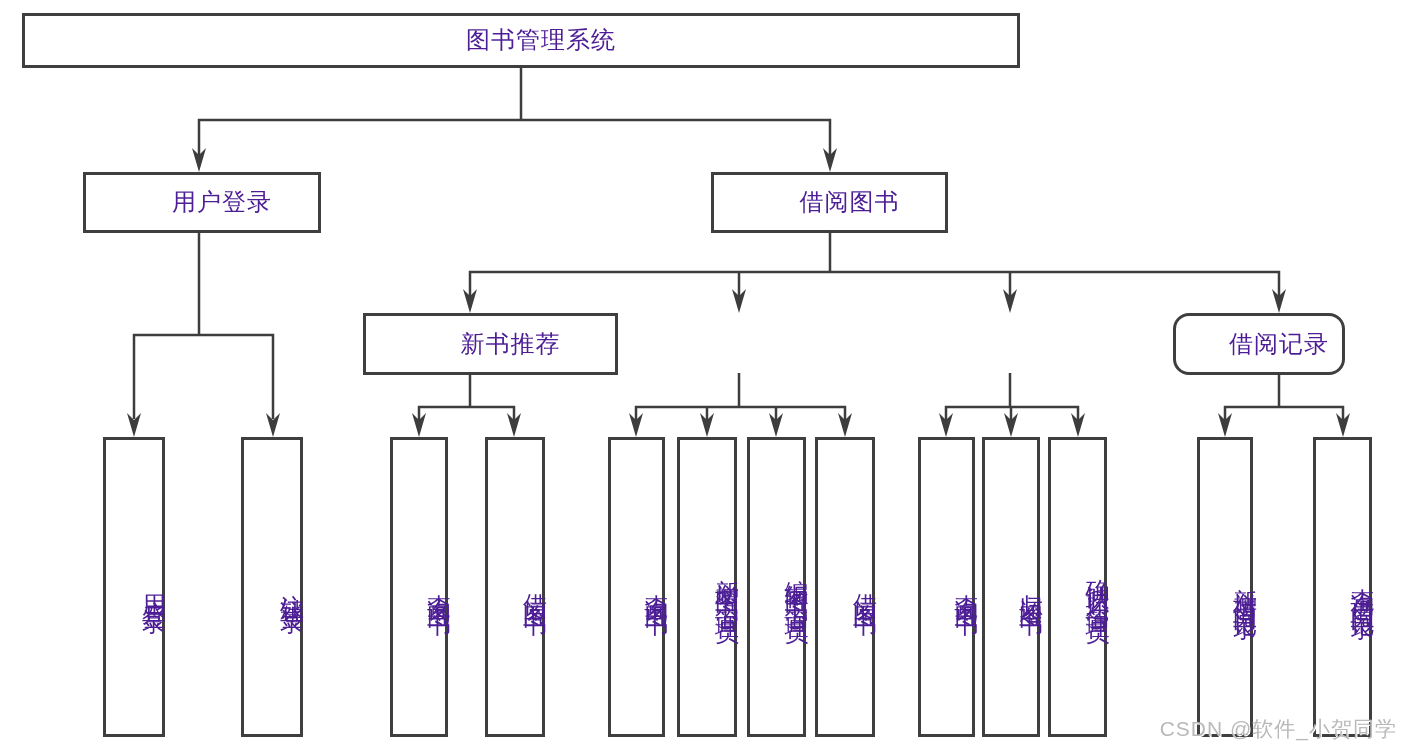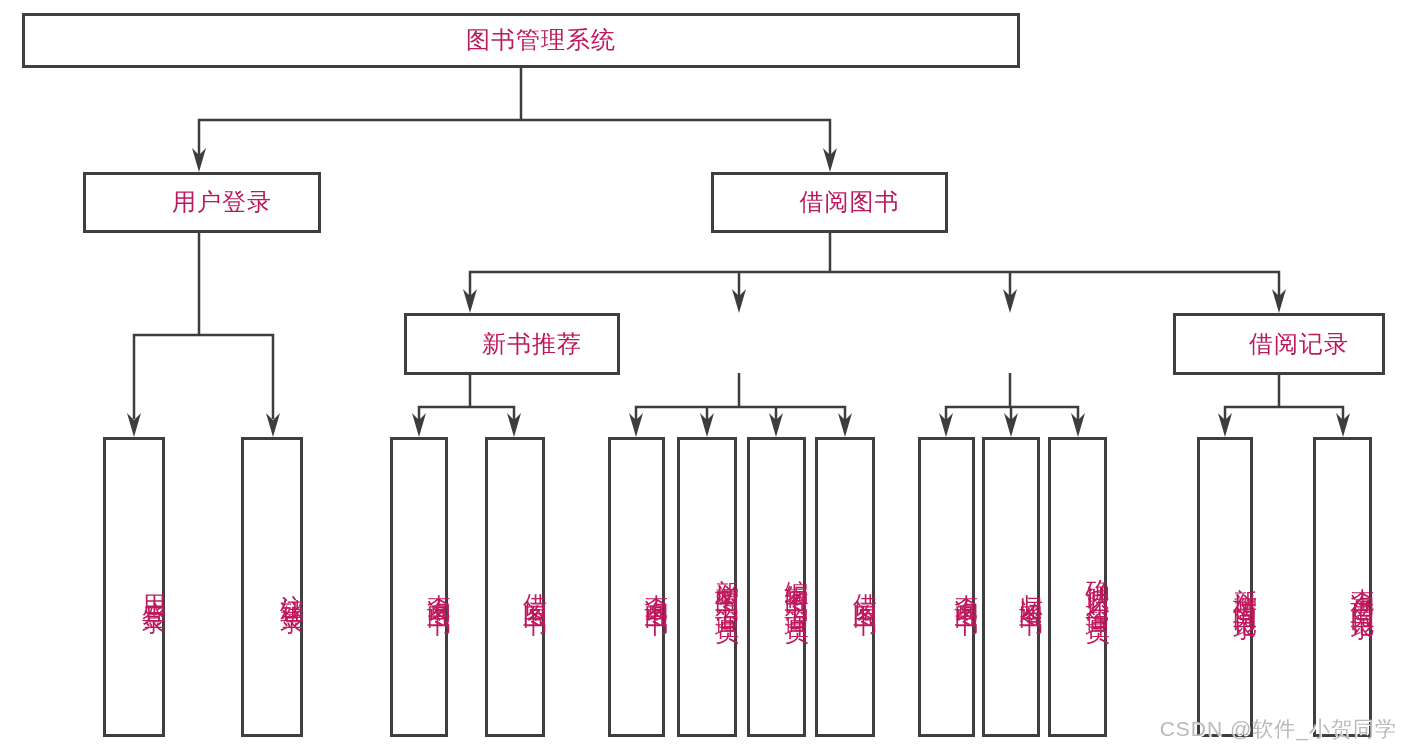--- a/index.html
+++ b/index.html
@@ -6,21 +6,21 @@
   body {
     width:1405px; height:747px; position:relative;
     background:#ffffff; overflow:hidden;
     font-family:"Liberation Sans", sans-serif;
   }
   .stage { position:absolute; left:0; top:0; width:1405px; height:747px; }
   .box {
     position:absolute; box-sizing:border-box;
     border:3px solid #3f3f3f; background:#ffffff;
     display:flex; align-items:center; justify-content:center;
-    color:#be185d; font-size:24px; letter-spacing:1px;
+    color:#4c1d95; font-size:24px; letter-spacing:1px;
     z-index:2; text-align:right; line-height:1.2;padding-left:40px;
   }
   .vert {
     writing-mode:vertical-rl; text-orientation:mixed;
     letter-spacing:0.25em; line-height:1; font-size:24px;
   }
   svg.connectors {
     position:absolute; left:0; top:0; z-index:3; pointer-events:none;
   }
   .watermark {
@@ -32,22 +32,22 @@
 </head>
 <body>
 
 <div class="stage">
 
   <div class="box" style="left:22px; top:13px; width:998px; height:55px;">图书管理系统</div>
 
   <div class="box" style="left:83px; top:172px; width:238px; height:61px;">用户登录</div>
   <div class="box" style="left:711px; top:172px; width:237px; height:61px;">借阅图书</div>
 
-  <div class="box" style="left:363px; top:313px; width:216px; height:62px;margin-left:41px;">新书推荐</div>
-  <div class="box" style="left:1173px; top:313px; width:212px; height:62px;">借阅记录</div>
+  <div class="box" style="left:363px; top:313px; width:255px; height:62px;">新书推荐</div>
+  <div class="box" style="left:1173px; top:313px; width:172px; height:62px;border-radius:16px;">借阅记录</div>
 
   <div class="box vert" style="left:103px; top:437px; width:62px; height:300px;">用户登录</div>
   <div class="box vert" style="left:241px; top:437px; width:62px; height:300px;">注销登录</div>
 
   <div class="box vert" style="left:390px; top:437px; width:58px; height:300px;">查询图书</div>
   <div class="box vert" style="left:485px; top:437px; width:60px; height:300px;">借阅图书</div>
 
   <div class="box vert" style="left:608px; top:437px; width:57px; height:300px;">查询图书</div>
   <div class="box vert" style="left:677px; top:437px; width:60px; height:300px;">新增图书（管理员）</div>
   <div class="box vert" style="left:747px; top:437px; width:59px; height:300px;">编辑图书（管理员）</div>

